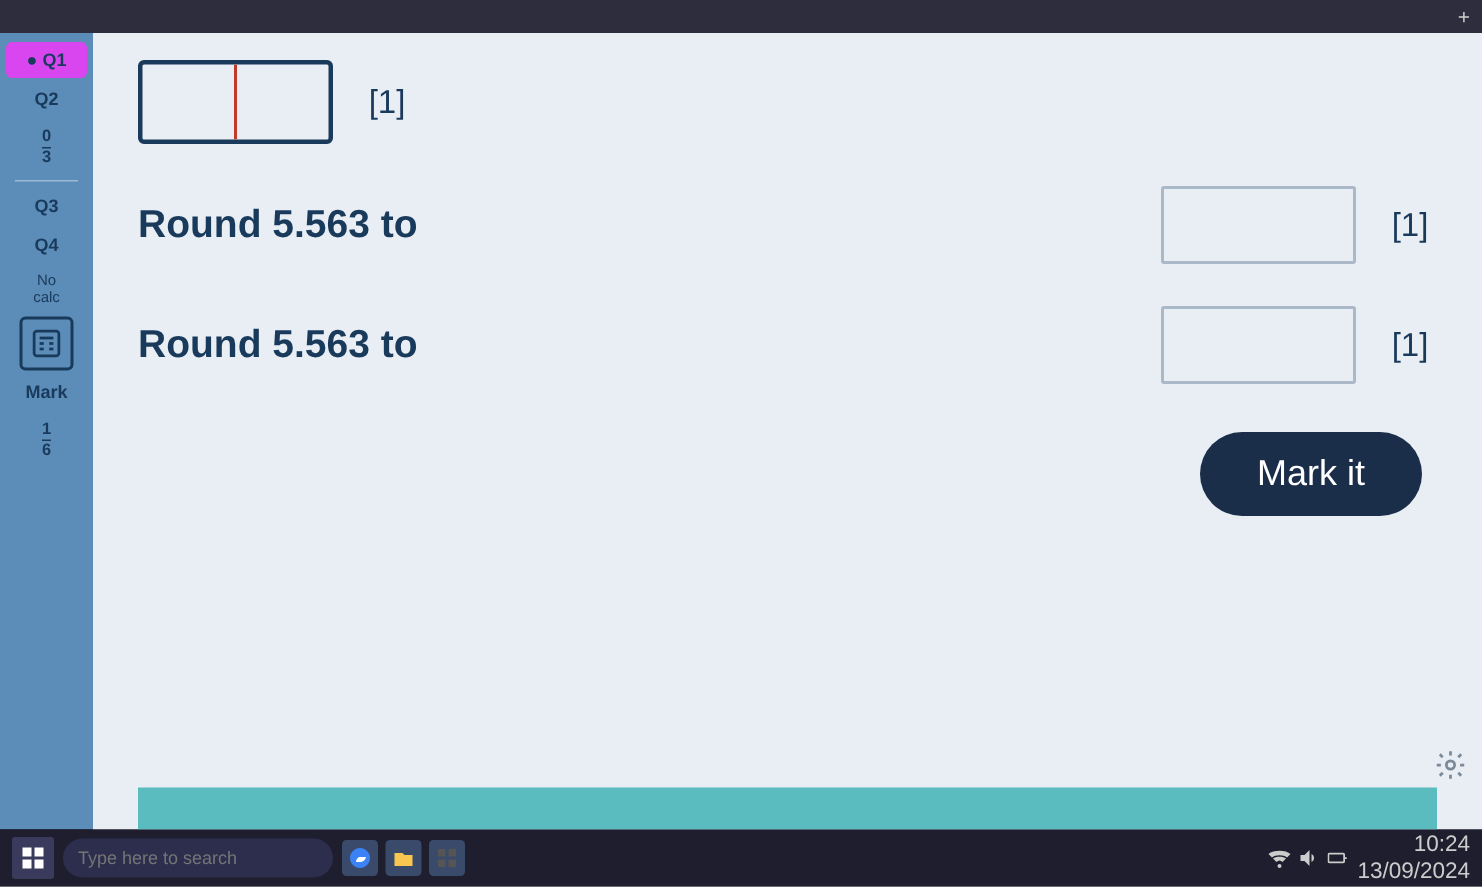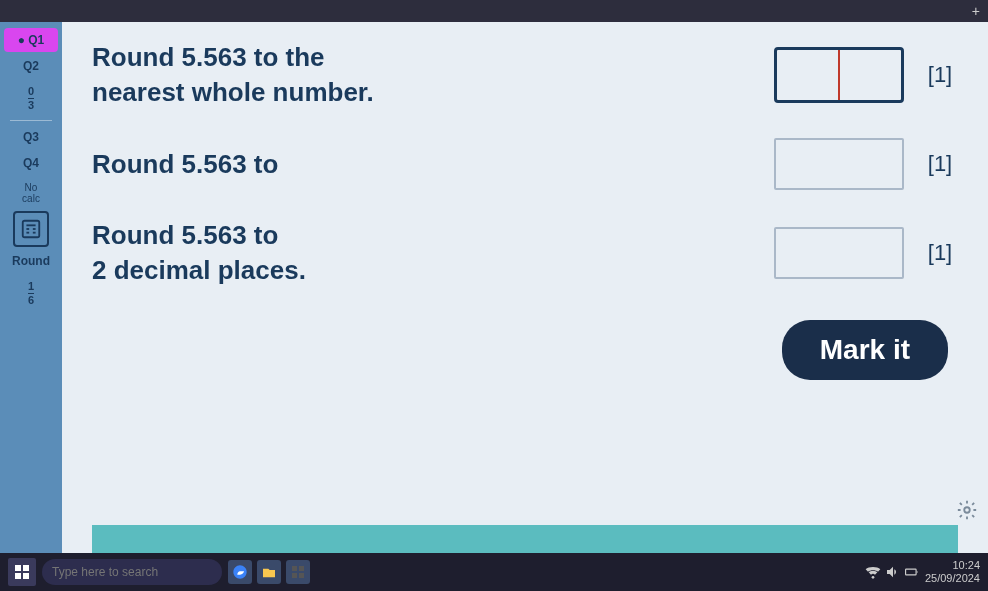--- a/index.html
+++ b/index.html
@@ -168,22 +168,22 @@
       justify-content: flex-end;
       padding-right: 10px;
       margin-top: 4px;
     }
     .mark-it-btn {
       background: #1a2e4a;
       color: white;
       border: none;
       border-radius: 28px;
       padding: 14px 38px;
-      font-size: 28px;
-      font-weight: bold;
+      font-size: 24px;
+      font-weight: normal;
       cursor: pointer;
     }
 
     
     .bottom-teal {
       width: 100%;
       height: 28px;
       background: #5bbcbf;
       margin-top: auto;
     }
@@ -232,21 +232,21 @@
       align-items: center;
       justify-content: center;
       cursor: pointer;
     }
     .taskbar-right {
       margin-left: auto;
       display: flex;
       align-items: center;
       gap: 6px;
       color: #ccc;
-      font-size: 11px;
+      font-size: 15px;
     }
     .taskbar-time {
       text-align: right;
       line-height: 1.2;
     }
 
     .gear-icon-bottom {
       position: absolute;
       right: 10px;
       bottom: 32px;
@@ -300,39 +300,35 @@
         <rect x="3" y="3" width="18" height="18" rx="2"></rect>
         <line x1="7" y1="8" x2="17" y2="8"></line>
         <line x1="7" y1="12" x2="10" y2="12"></line>
         <line x1="14" y1="12" x2="17" y2="12"></line>
         <line x1="7" y1="16" x2="10" y2="16"></line>
         <line x1="14" y1="16" x2="17" y2="16"></line>
       </svg>
     </div>
 
     <div class="sidebar-item">
-      Round
+      Mark
     </div>
 
     <div class="sidebar-item fraction-item">
       <span class="frac">
         <span class="num">1</span>
         <span class="den">6</span>
       </span>
     </div>
 
   </div>
 
   <div class="content">
 
     <div class="question-block">
-      <div class="question-text">
-        <span>Round 5.563 to the</span><br>
-        <span>nearest whole number.</span>
-      </div>
       <div class="answer-area">
         <div class="answer-box-q1">
           <div class="left-cell"></div>
           <div class="right-cell"></div>
         </div>
         <div class="mark-label">[1]</div>
       </div>
     </div>
 
     <div class="question-block">
@@ -341,21 +337,20 @@
       </div>
       <div class="answer-area">
         <div class="answer-box"></div>
         <div class="mark-label">[1]</div>
       </div>
     </div>
 
     <div class="question-block">
       <div class="question-text">
         <span>Round 5.563 to</span><br>
-        <span>2 decimal places.</span>
       </div>
       <div class="answer-area">
         <div class="answer-box"></div>
         <div class="mark-label">[1]</div>
       </div>
     </div>
 
     <div class="mark-it-row">
       <button class="mark-it-btn">Mark it</button>
     </div>
@@ -417,16 +412,16 @@
         <path d="M3 9v6h4l5 5V4L7 9H3z"></path>
         <path d="M16.5 12c0-1.8-1-3.3-2.5-4v8c1.5-.7 2.5-2.2 2.5-4z"></path>
       </svg>
       <svg width="14" height="14" viewBox="0 0 24 24" fill="none" stroke="#ccc" stroke-width="2">
         <rect x="1" y="7" width="18" height="10" rx="1"></rect>
         <path d="M21 11v2"></path>
       </svg>
     </div>
     <div class="taskbar-time">
       <div>10:24</div>
-      <div>25/09/2024</div>
+      <div>13/09/2024</div>
     </div>
   </div>
 </div>
 
 </body></html>

